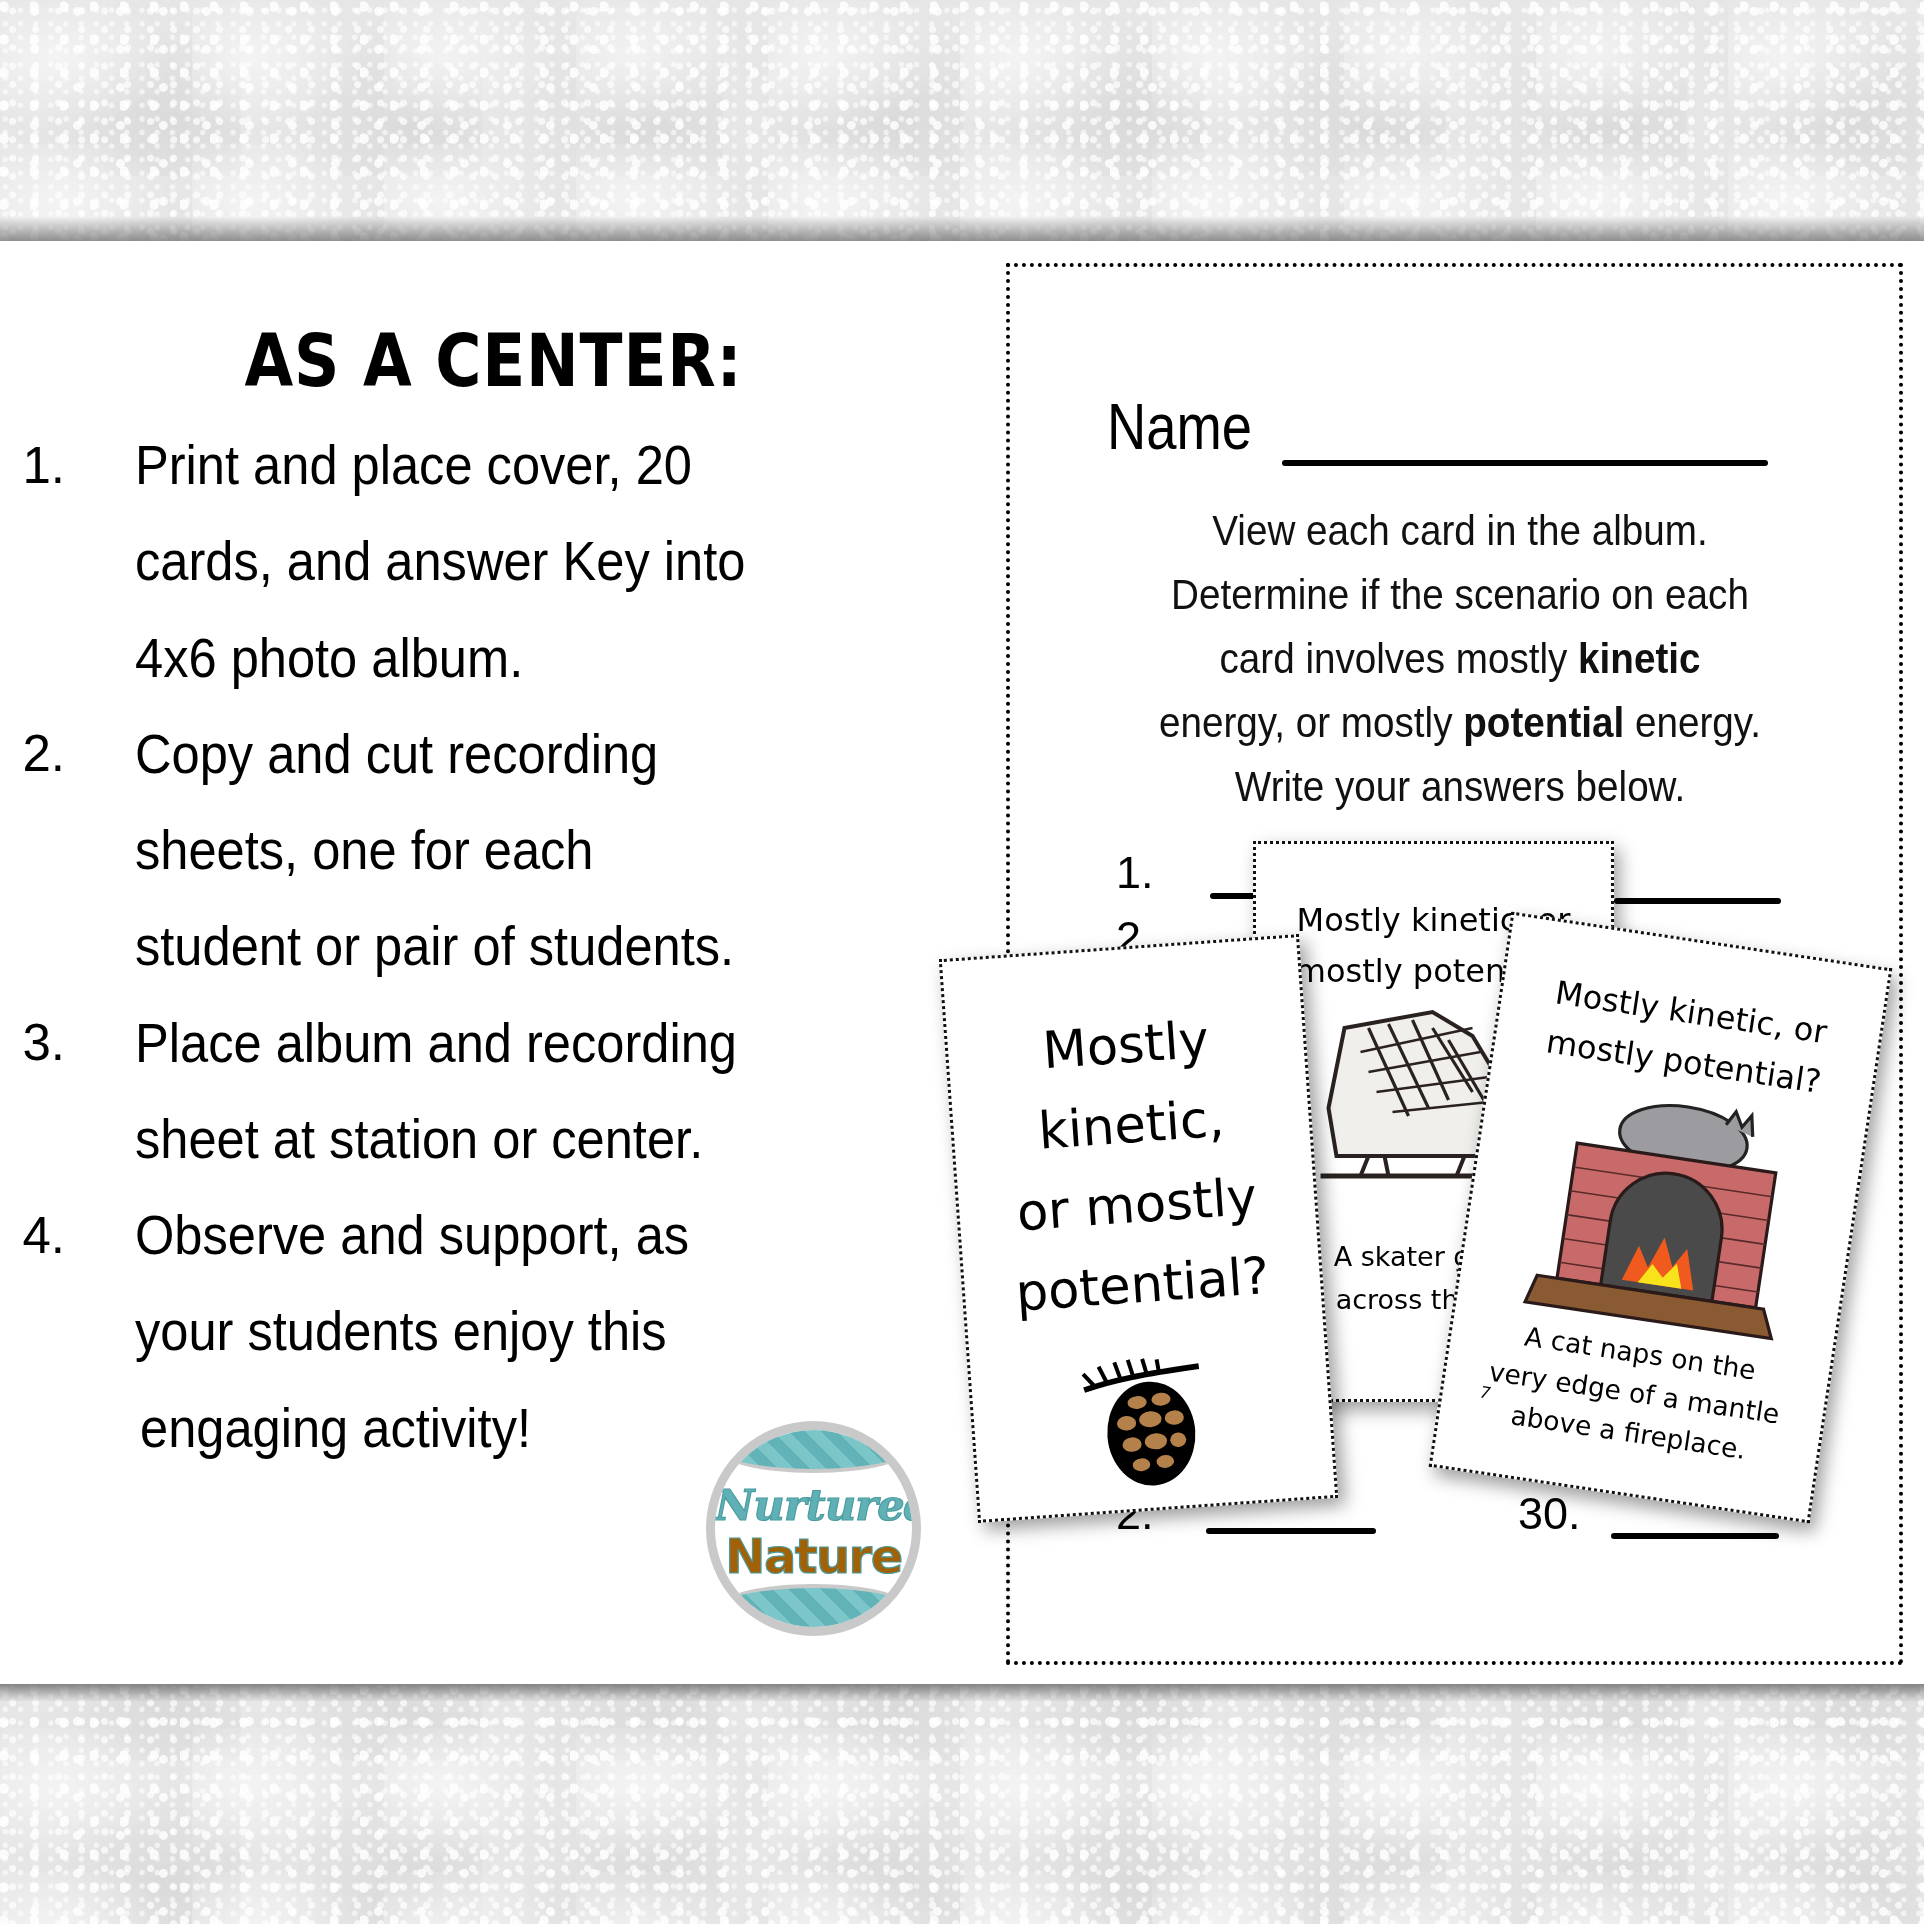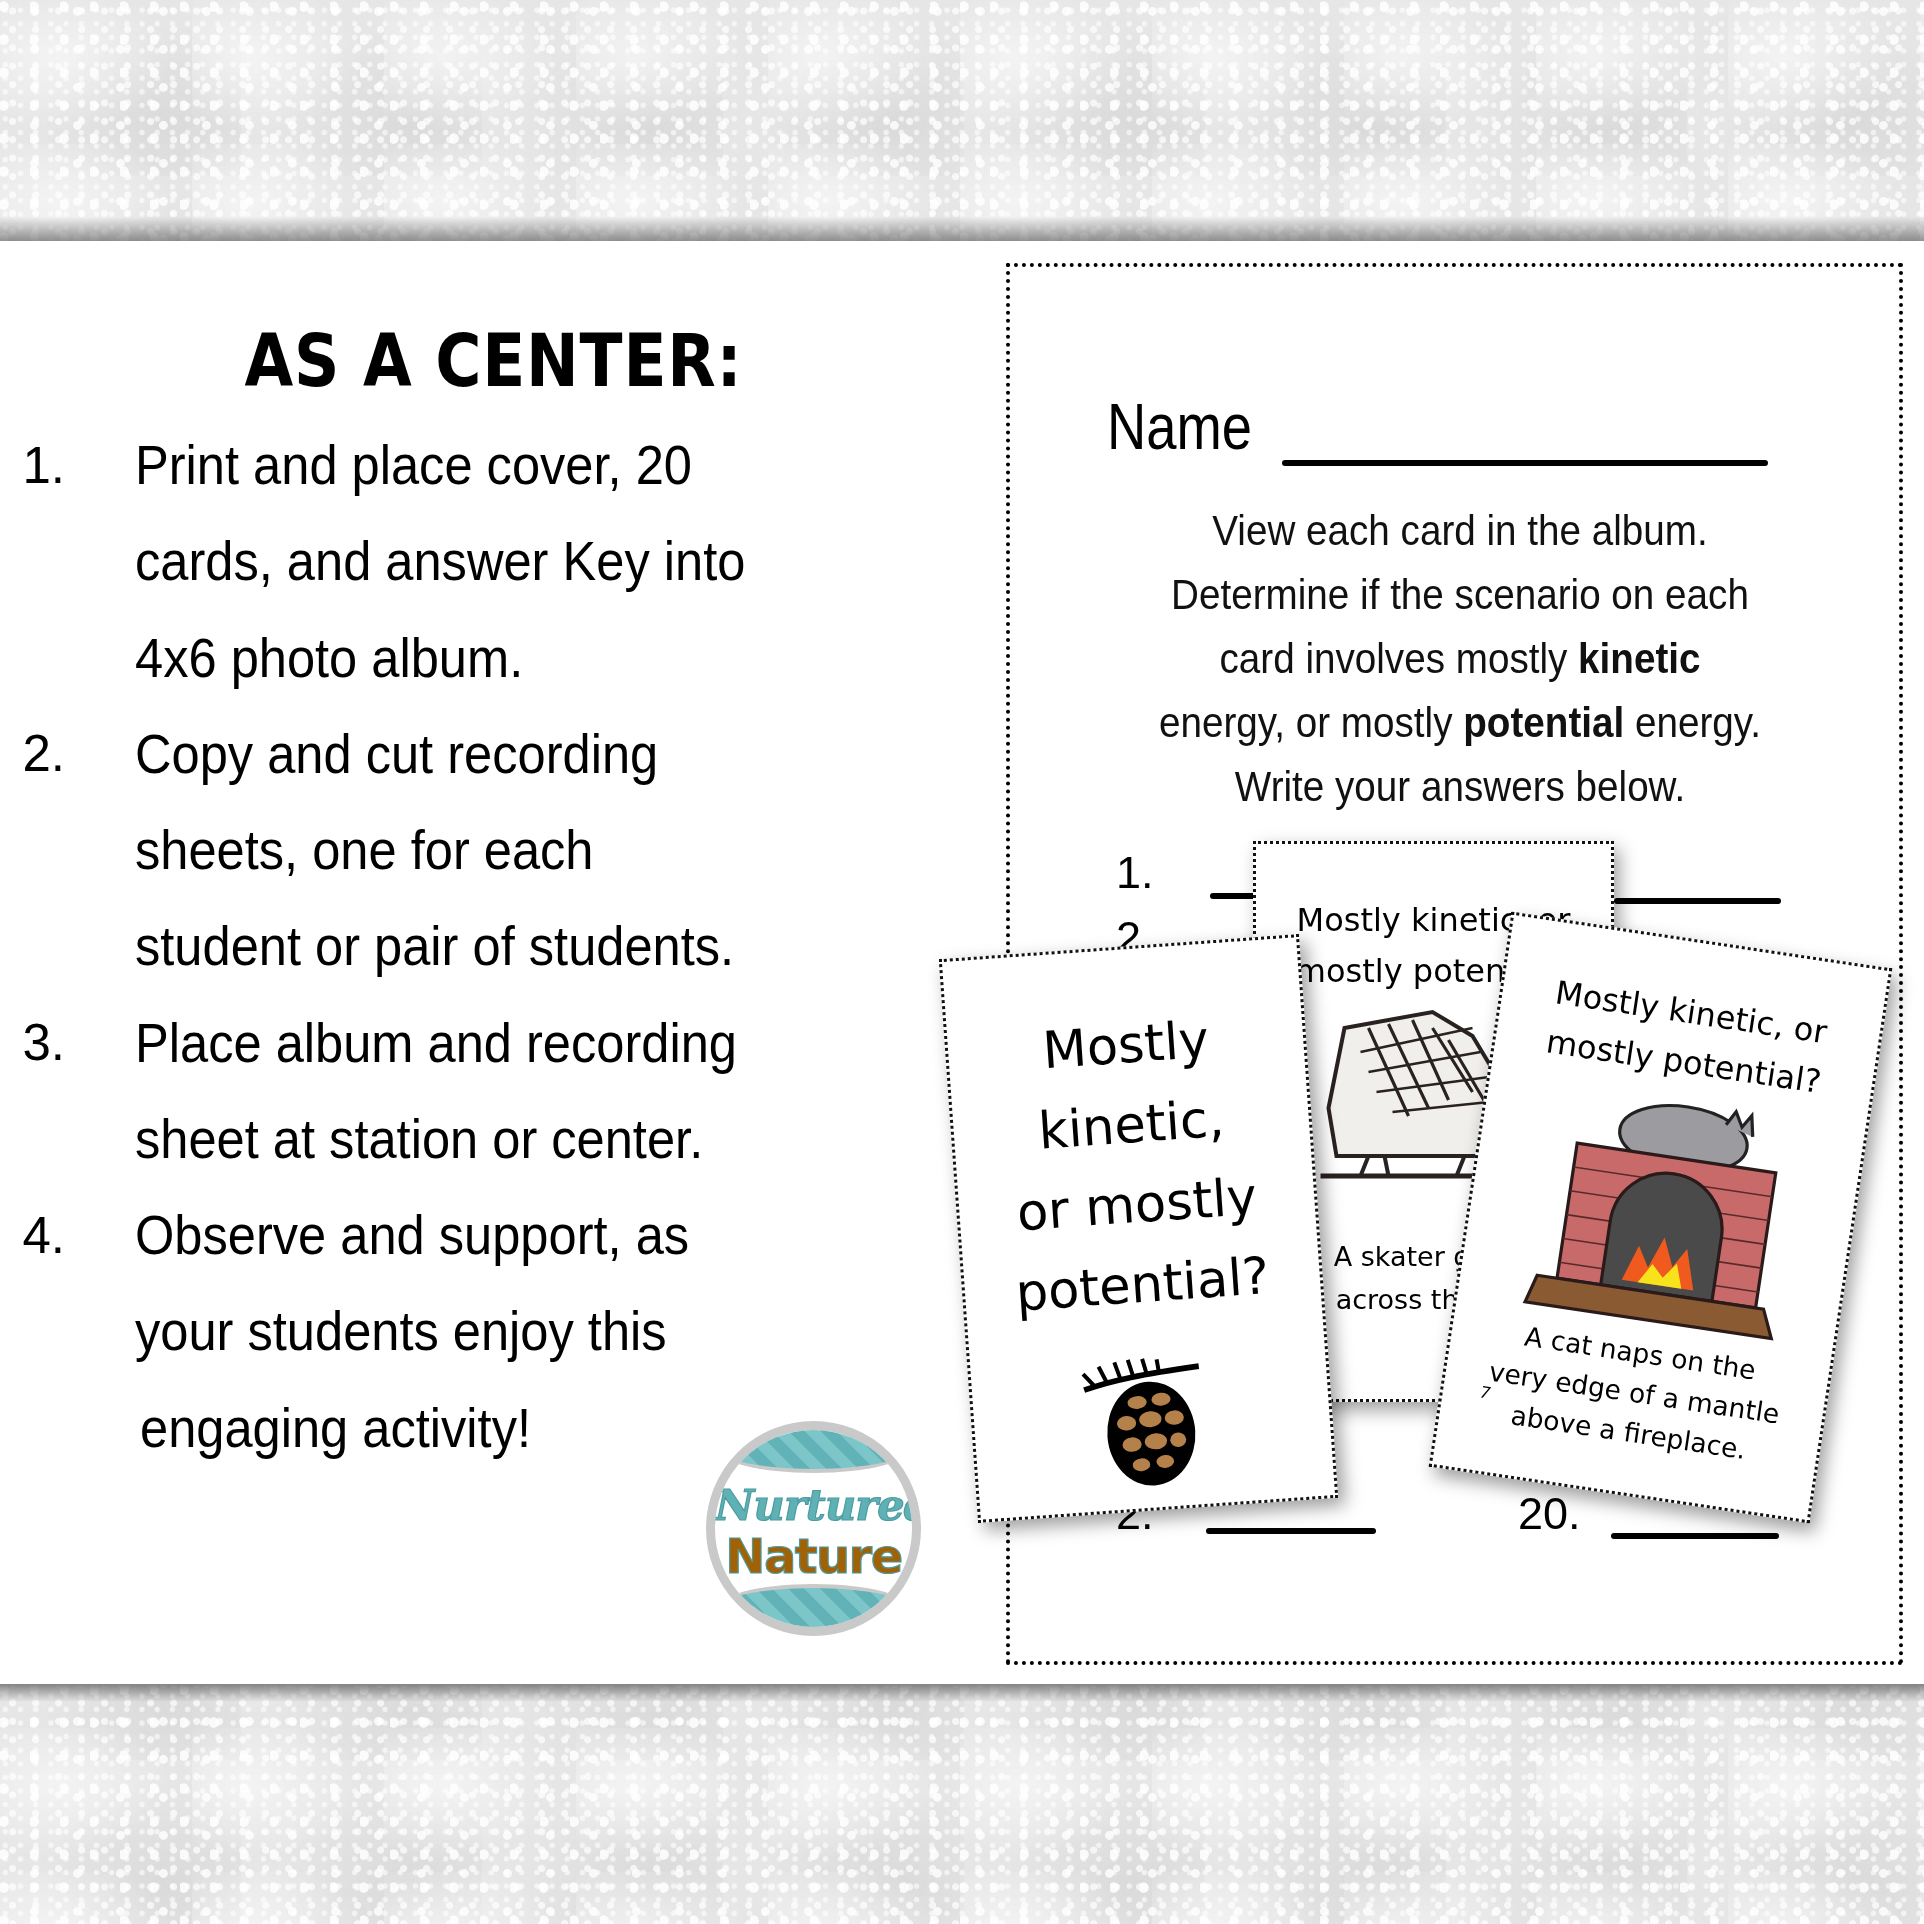--- a/index.html
+++ b/index.html
@@ -189,21 +189,21 @@
   <div><span>energy, or mostly </span><b>potential</b><span> energy.</span></div>
   <div>Write your answers below.</div>
 </div>
 
 <div class="ans-num" style="left:1116px; top:849px">1.</div>
 <div class="ans-line" style="left:1210px; top:893px; width:168px"></div>
 <div class="ans-line" style="left:1614px; top:898px; width:167px"></div>
 <div class="ans-num" style="left:1116px; top:914px">2.</div>
 <div class="ans-num" style="left:1116px; top:1490px">2.</div>
 <div class="ans-line" style="left:1206px; top:1528px; width:170px"></div>
-<div class="ans-num" style="left:1518px; top:1490px">20.</div>
+<div class="ans-num" style="left:1518px; top:1490px">30.</div>
 <div class="ans-line" style="left:1611px; top:1533px; width:168px"></div>
 
 <div class="card card-2">
   <div class="card-text q">
     <div>Mostly kinetic, or</div>
     <div>mostly potential?</div>
   </div>
   <svg class="illus" style="left:56px; top:152px" width="241" height="192" viewBox="0 0 300 240">
     <path d="M40 40 L150 20 L200 50 L260 150 L280 180 L270 200 L30 200 L20 140 Z" fill="#f1efec" stroke="#2a2220" stroke-width="5"></path>
     <path d="M70 40 L120 150 M95 35 L145 140 M125 30 L170 130 M150 40 L200 120 M170 55 L220 140" stroke="#2a2220" stroke-width="4"></path>

